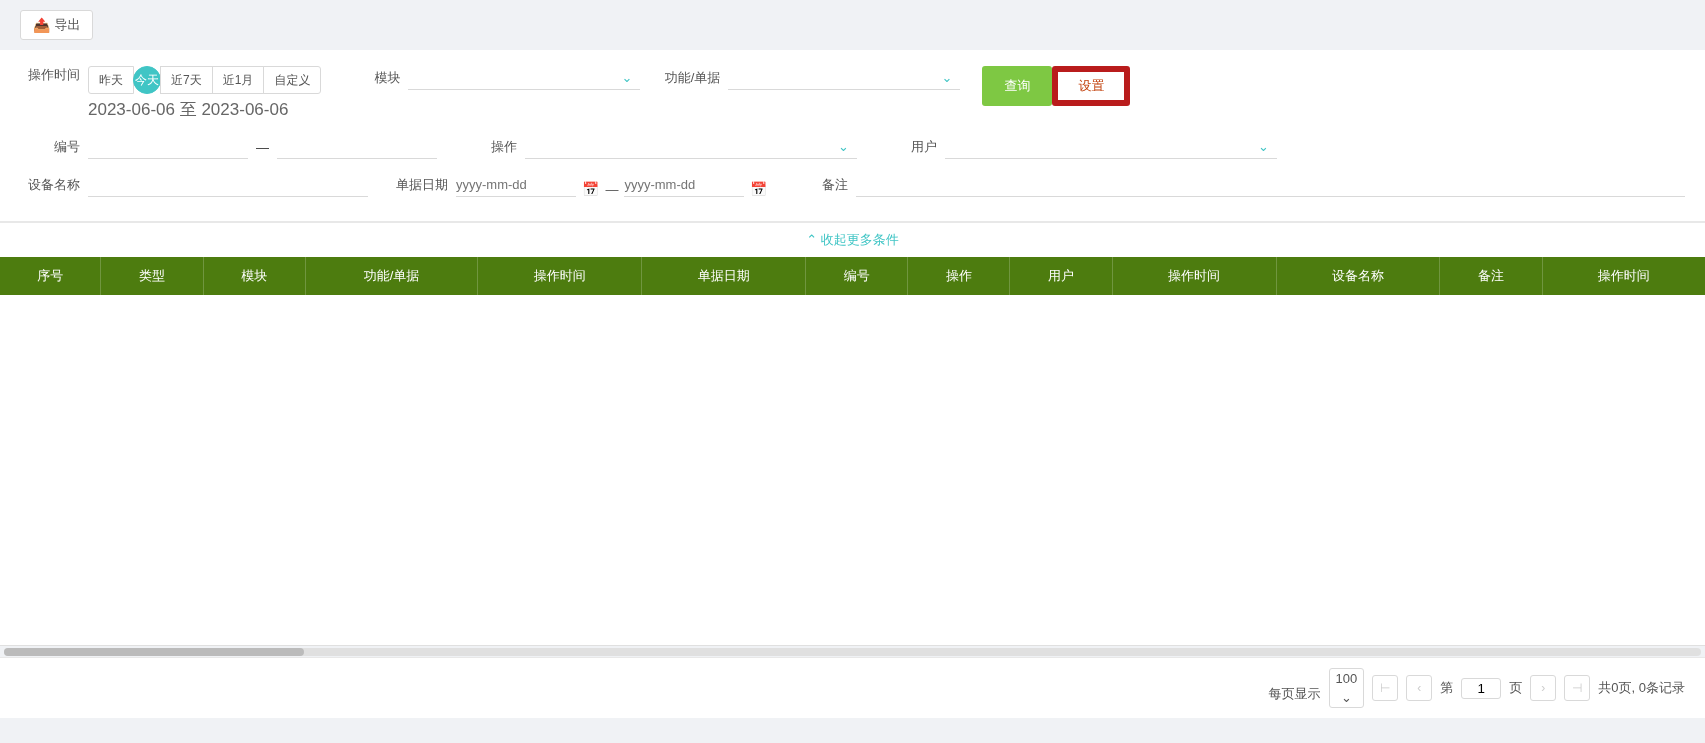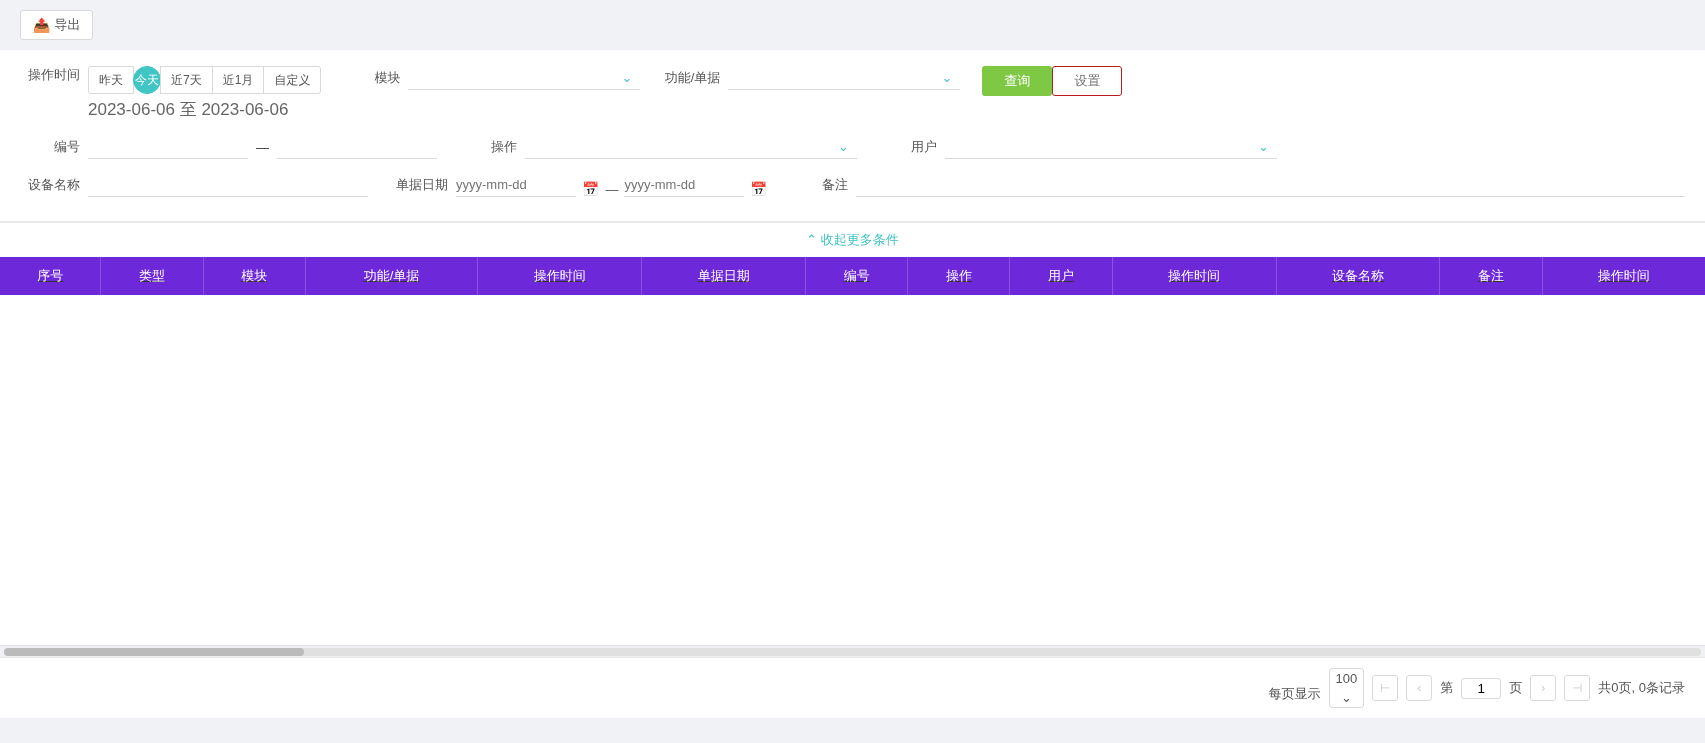--- a/index.html
+++ b/index.html
@@ -55,39 +55,38 @@
     .dash { color: #555; }
 
     .action-buttons {
       display: flex; flex-direction: row; margin-left: 2px;
     }
     .query-btn {
       background: #7ec843; color: white; border: none; border-radius: 3px;
       padding: 6px 20px; cursor: pointer; font-size: 13px; min-width: 70px;
     }
     .settings-btn {
-      background: white; color: #737373; border: 1px solid #b91c1c; border-radius: 3px;
+      background: white; color: #c2410c; border: 6px solid #b91c1c; border-radius: 3px;
       padding: 5px 20px; cursor: pointer; font-size: 13px; min-width: 70px;
     }
 
     .collapse-bar {
       text-align: center; padding: 8px; color: #40c5c5; cursor: pointer; font-size: 13px;
       background: white; border-top: 1px solid #e8e8e8;
     }
 
     .table-container {
       background: white; overflow-x: auto;
     }
 
     table {
       width: 100%; border-collapse: collapse; min-width: 1400px;
     }
     thead tr {
-      background: #6d28d9;
-      text-decoration: underline;
+      background: #4d7c0f;
     }
     thead th {
       color: white; padding: 10px 8px; font-weight: normal; font-size: 13px;
       text-align: center; white-space: nowrap; border-right: 1px solid rgba(255,255,255,0.2);
     }
     thead th:last-child { border-right: none; }
 
     .empty-area { height: 350px; background: white; }
 
     .horizontal-scrollbar {

